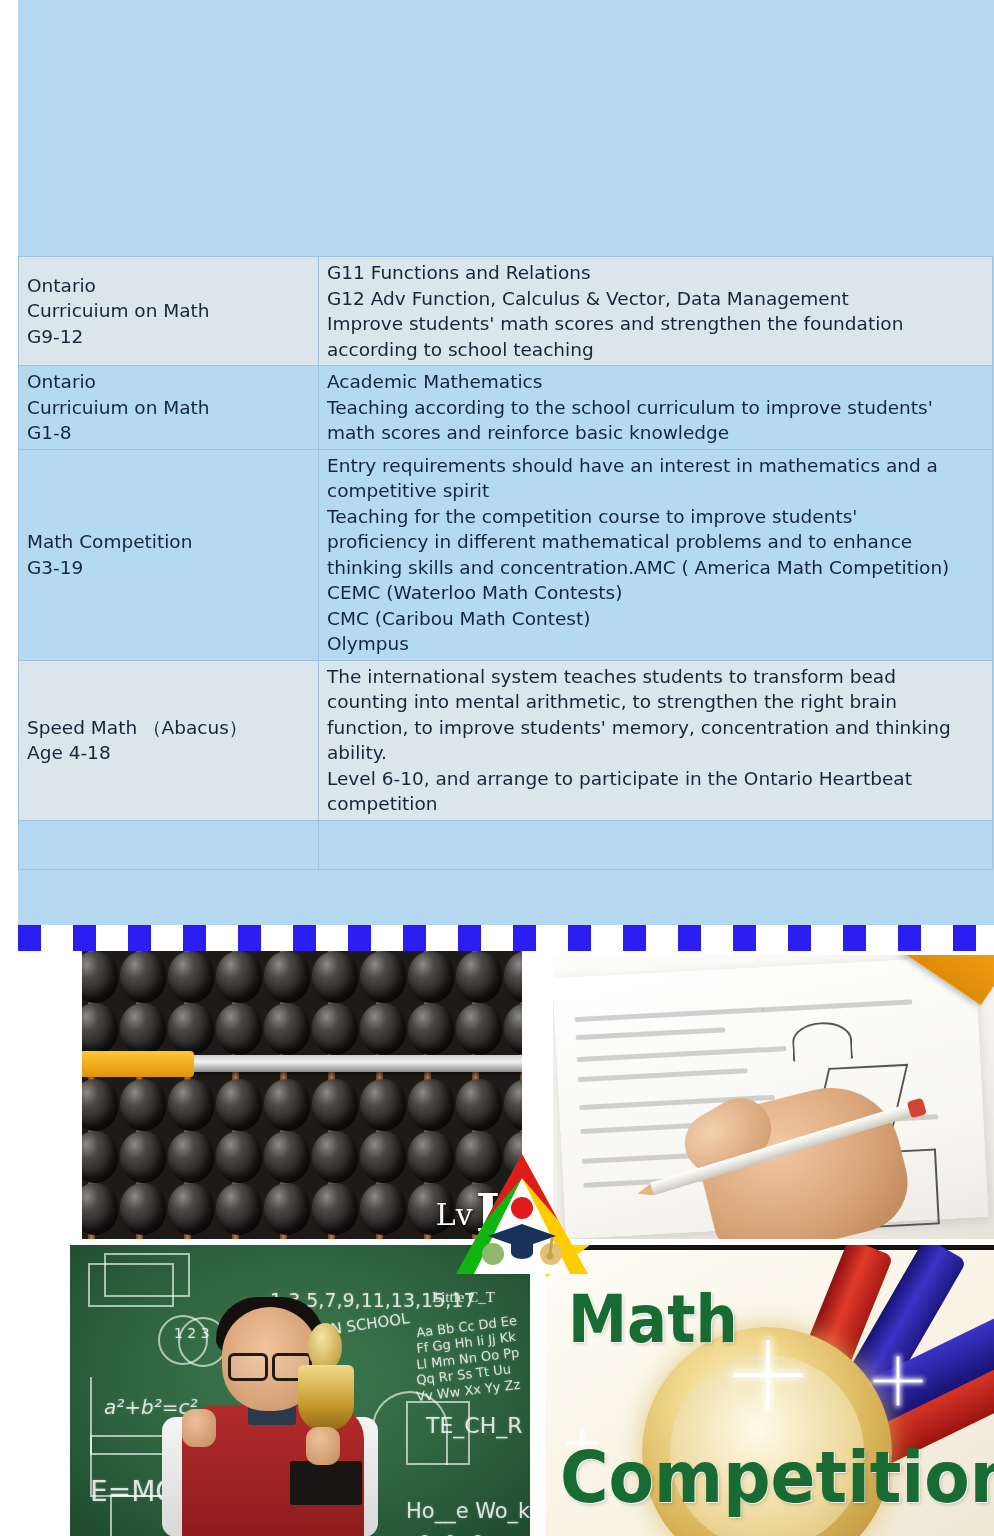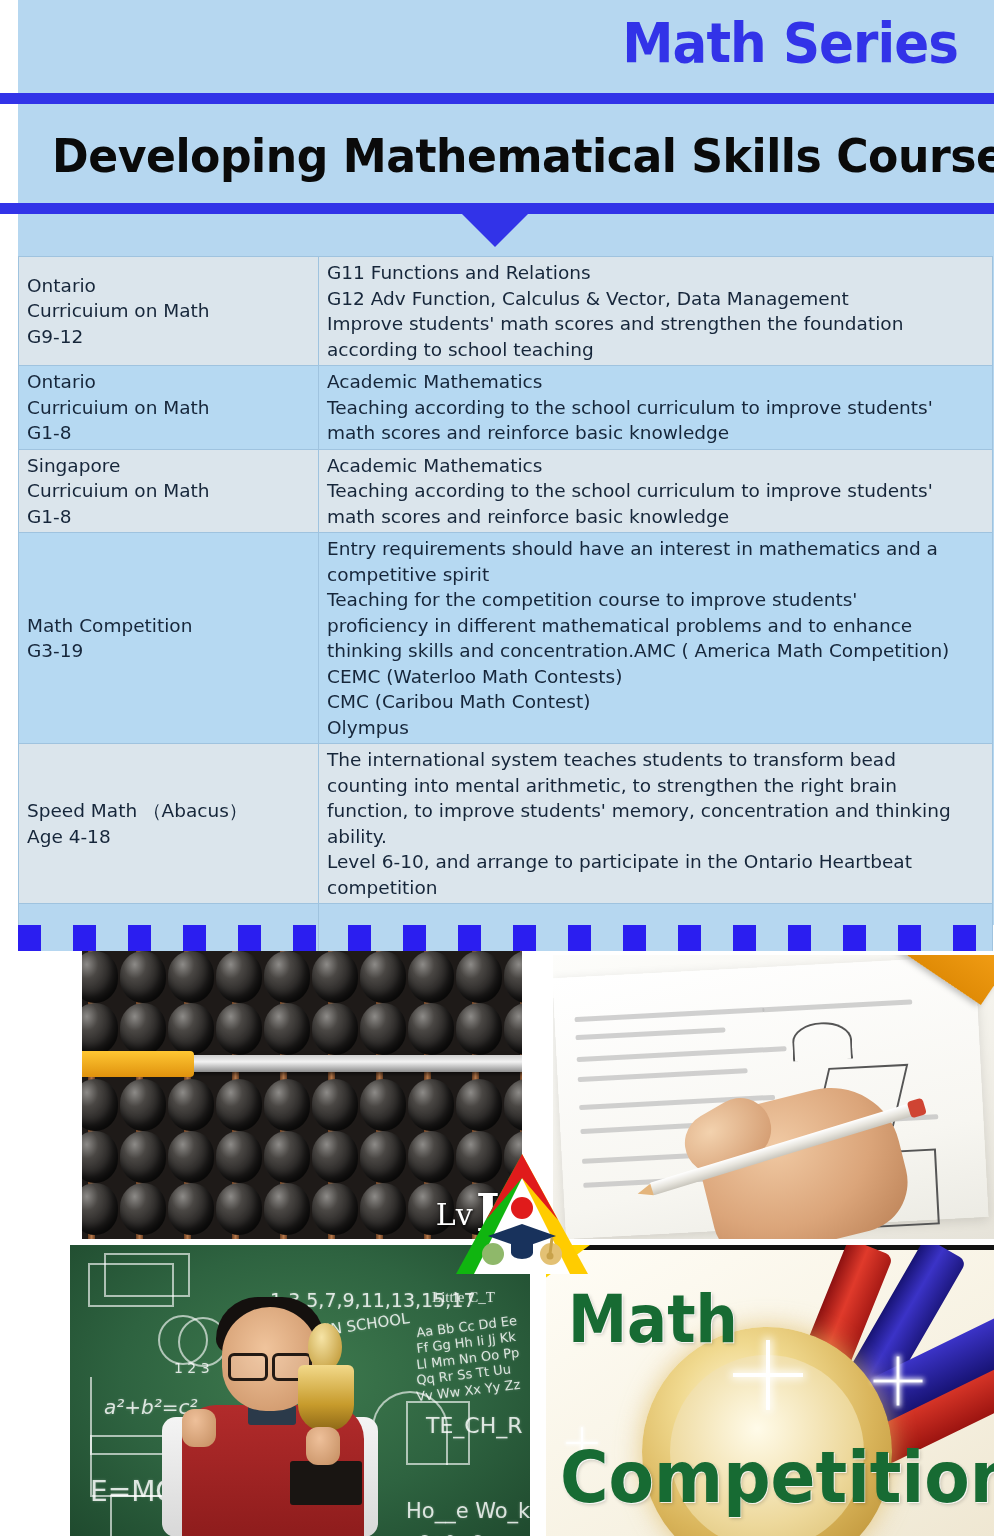--- a/index.html
+++ b/index.html
@@ -484,56 +484,38 @@
     z-index: 40;
   }
 </style>
 </head>
 <body>
 
 <div id="page">
 
   <div class="panel-bg"></div>
 
-  <div class="header-zone">
-    <div class="title-series">Math Series</div>
-
-    <div class="bar-blue bar-top"></div>
-
-    <div class="title-course">Developing Mathematical Skills Course</div>
-
-    <div class="bar-blue bar-bottom"></div>
-    <div class="pointer-triangle"></div>
-  </div>
 
   <table class="course-table">
     <colgroup>
         <col class="col-a">
         <col class="col-b">
       </colgroup>
     <tbody>
       <tr class="row-light">
         <td>Ontario
 Curricuium on Math
 G9-12</td>
         <td class="cell-desc">G11 Functions and Relations
 G12 Adv Function, Calculus &amp; Vector, Data Management
 Improve students' math scores and strengthen the foundation
 according to school teaching</td>
       </tr>
       <tr class="row-dark">
         <td>Ontario
-Curricuium on Math
-G1-8</td>
-        <td class="cell-desc">Academic Mathematics
-Teaching according to the school curriculum to improve students'
-math scores and reinforce basic knowledge</td>
-      </tr>
-      <tr class="row-light">
-        <td>Singapore
 Curricuium on Math
 G1-8</td>
         <td class="cell-desc">Academic Mathematics
 Teaching according to the school curriculum to improve students'
 math scores and reinforce basic knowledge</td>
       </tr>
       <tr class="row-dark">
         <td>Math Competition
 G3-19</td>
         <td class="cell-desc">Entry requirements should have an interest in mathematics and a
@@ -712,21 +694,21 @@
         <div class="cb-txt" style="left:346px; top:90px;  font-size:13px; transform:rotate(-7deg);">Ff Gg Hh Ii Jj Kk</div>
         <div class="cb-txt" style="left:346px; top:106px; font-size:13px; transform:rotate(-7deg);">Ll Mm Nn Oo Pp</div>
         <div class="cb-txt" style="left:346px; top:122px; font-size:13px; transform:rotate(-7deg);">Qq Rr Ss Tt Uu</div>
         <div class="cb-txt" style="left:346px; top:138px; font-size:13px; transform:rotate(-7deg);">Vv Ww Xx Yy Zz</div>
         <div class="cb-txt" style="left:356px; top:168px; font-size:22px;">TE_CH_R</div>
         <div class="cb-txt" style="left:336px; top:254px; font-size:21px;">Ho__e Wo_k</div>
         <div class="cb-txt" style="left:34px;  top:150px; font-size:20px; font-style:italic;">a²+b²=c²</div>
         <div class="cb-txt" style="left:20px;  top:230px; font-size:28px;">E=MC²</div>
         <div class="cb-txt" style="left:348px; top:286px; font-size:18px;">6+0=6</div>
 
-        <div class="cb-txt" style="left:104px; top:80px;  font-size:14px;margin-top:35px;">1 2 3</div>
+        <div class="cb-txt" style="left:104px; top:80px;  font-size:14px;">1 2 3</div>
 
         <div class="cb-shirt-l"></div>
         <div class="cb-shirt-r"></div>
         <div class="cb-body"></div>
         <div class="cb-bowtie"></div>
         <div class="cb-kid-hair"></div>
         <div class="cb-kid-head"></div>
         <div class="cb-glasses">
             <i style="left:0"></i>
             <i style="right:0"></i>

